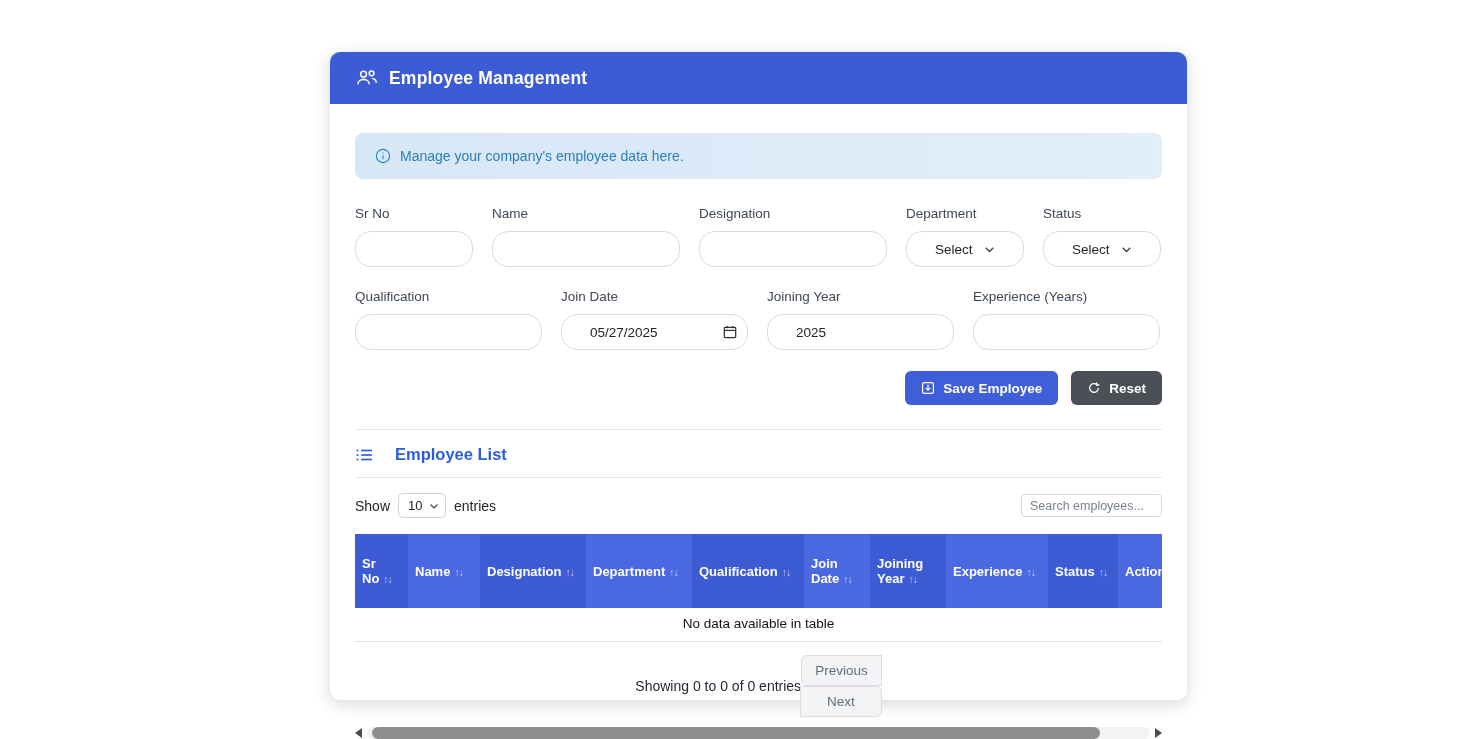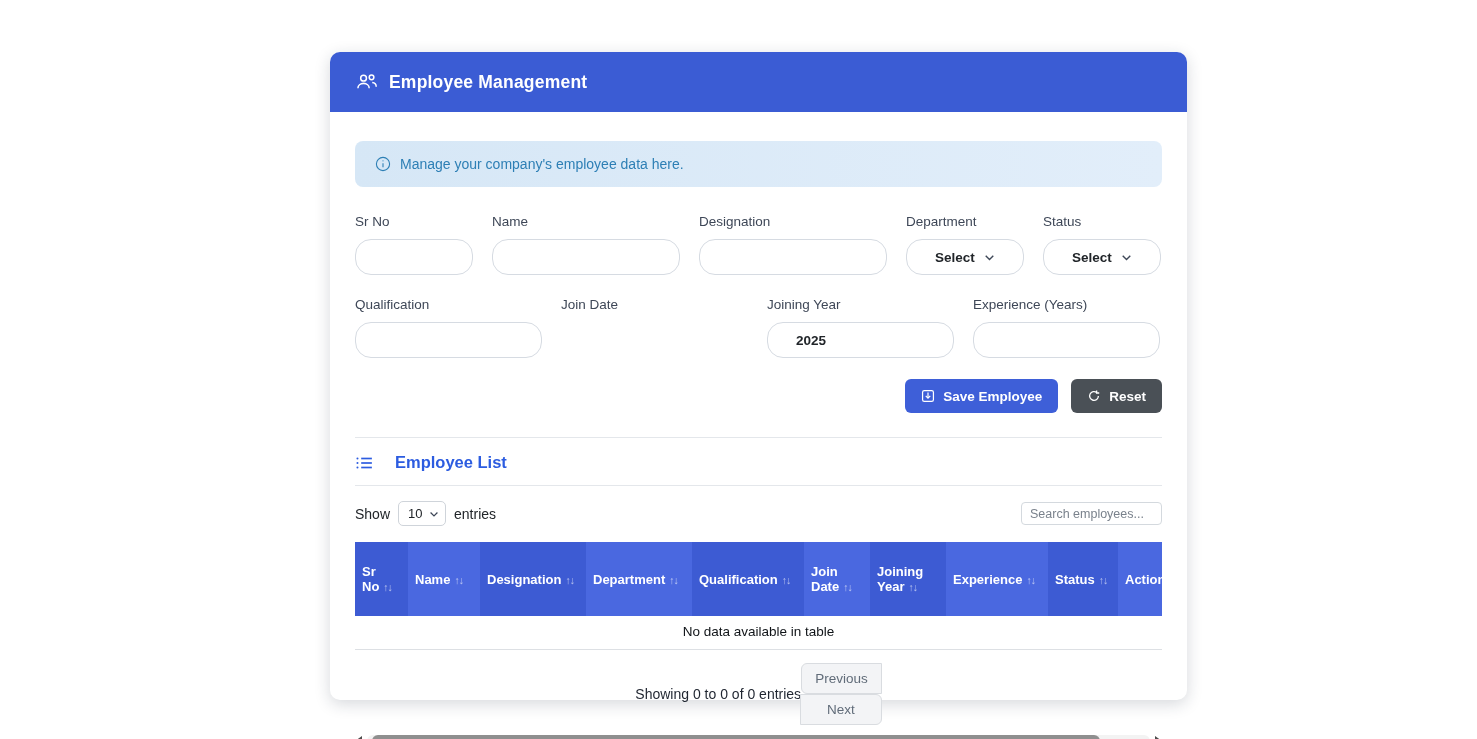--- a/index.html
+++ b/index.html
@@ -1,35 +1,35 @@
 <!DOCTYPE html>
 <html style="--header-blue: #3b5cd4; --th-dark: #3d5bd3; --th-light: #4a68e0; --save-blue: #3e5fd8; --reset-gray: #4a5056; --banner-text: #2d7fb5; --title-blue: #2c5ce0;"><head>
 <meta charset="utf-8">
 <style>
   * { margin:0; padding:0; box-sizing:border-box; }
   html,body { width:1477px; height:739px; background:#ffffff; overflow:hidden;
     font-family:"Liberation Sans", sans-serif; }
   .card { position:absolute; left:330px; top:52px; width:857px; height:648px;
     background:#ffffff; border-radius:10px; box-shadow:0 4px 16px rgba(30,41,59,.18); }
   
-  .card-header { height:60px; background:var(--header-blue,#3b5cd4); border-radius:10px 10px 0 0;
+  .card-header { height:52px; background:var(--header-blue,#3b5cd4); border-radius:10px 10px 0 0;
     display:flex; align-items:center; gap:11px; padding:0 26px; }
   .card-header .title { color:#fff; font-size:17.5px; font-weight:700; letter-spacing:.2px; }
   .card-body { padding:29px 25px 0 25px; }
   
   .banner { background:linear-gradient(90deg,#d6e7f6,#e2eefa); border-radius:8px;
     padding:15px 20px; display:flex; align-items:flex-start; gap:9px;
     color:var(--banner-text,#2d7fb5); font-size:14px; margin-bottom:27px; }
   
   .row1 { display:grid; grid-template-columns:118px 188px 188px 118px 118px; column-gap:19px; margin-bottom:22px; }
   .row2 { display:grid; grid-template-columns:187px 187px 187px 187px; column-gap:19px; }
   .field label { display:block; font-size:13.5px; color:#3e4757; margin-bottom:10px; }
   .field input, .selectbox { width:100%; height:36px; border:1px solid #d6dbe2; border-radius:16px;
     padding:0 28px; font-size:13.5px; color:#212529; background:#fff; outline:none;
-    font-family:"Liberation Sans", sans-serif;font-weight:bold; }
+    font-family:"Liberation Sans", sans-serif; }
   .selectbox { display:flex; align-items:center; justify-content:space-between; cursor:pointer; }
   .datewrap { position:relative; }
   .datewrap input { padding-right:32px; }
   .datewrap svg { position:absolute; right:11px; top:11px; }
   
   .btn-row { display:flex; justify-content:flex-end; gap:13px; margin:21px 0 24px; }
   .btn { height:34px; border:none; border-radius:6px; color:#fff; font-weight:700; font-size:13.5px;
     display:inline-flex; align-items:center; gap:8px; padding:0 16px; cursor:pointer;
     font-family:"Liberation Sans", sans-serif; }
   .btn-save { background:var(--save-blue,#3e5fd8); }
@@ -143,20 +143,31 @@
       </div>
     </div>
 
     <div class="row2">
       <div class="field">
         <label>Qualification</label>
         <input type="text" value="" style="">
       </div>
       <div class="field">
         <label>Join Date</label>
+        <div class="datewrap">
+          <input type="text" value="05/27/2025" style="">
+          <span>
+            <svg width="14" height="14" viewBox="0 0 16 16" fill="none" stroke="#2b2f34" stroke-width="1.4">
+              <rect x="1.5" y="2.8" width="13" height="11.5" rx="1"></rect>
+              <line x1="1.5" y1="6.2" x2="14.5" y2="6.2"></line>
+              <line x1="4.8" y1="1" x2="4.8" y2="3.6"></line>
+              <line x1="11.2" y1="1" x2="11.2" y2="3.6"></line>
+            </svg>
+          </span>
+        </div>
       </div>
       <div class="field">
         <label>Joining Year</label>
         <input type="text" value="2025" style="">
       </div>
       <div class="field">
         <label>Experience (Years)</label>
         <input type="text" value="" style="">
       </div>
     </div>

